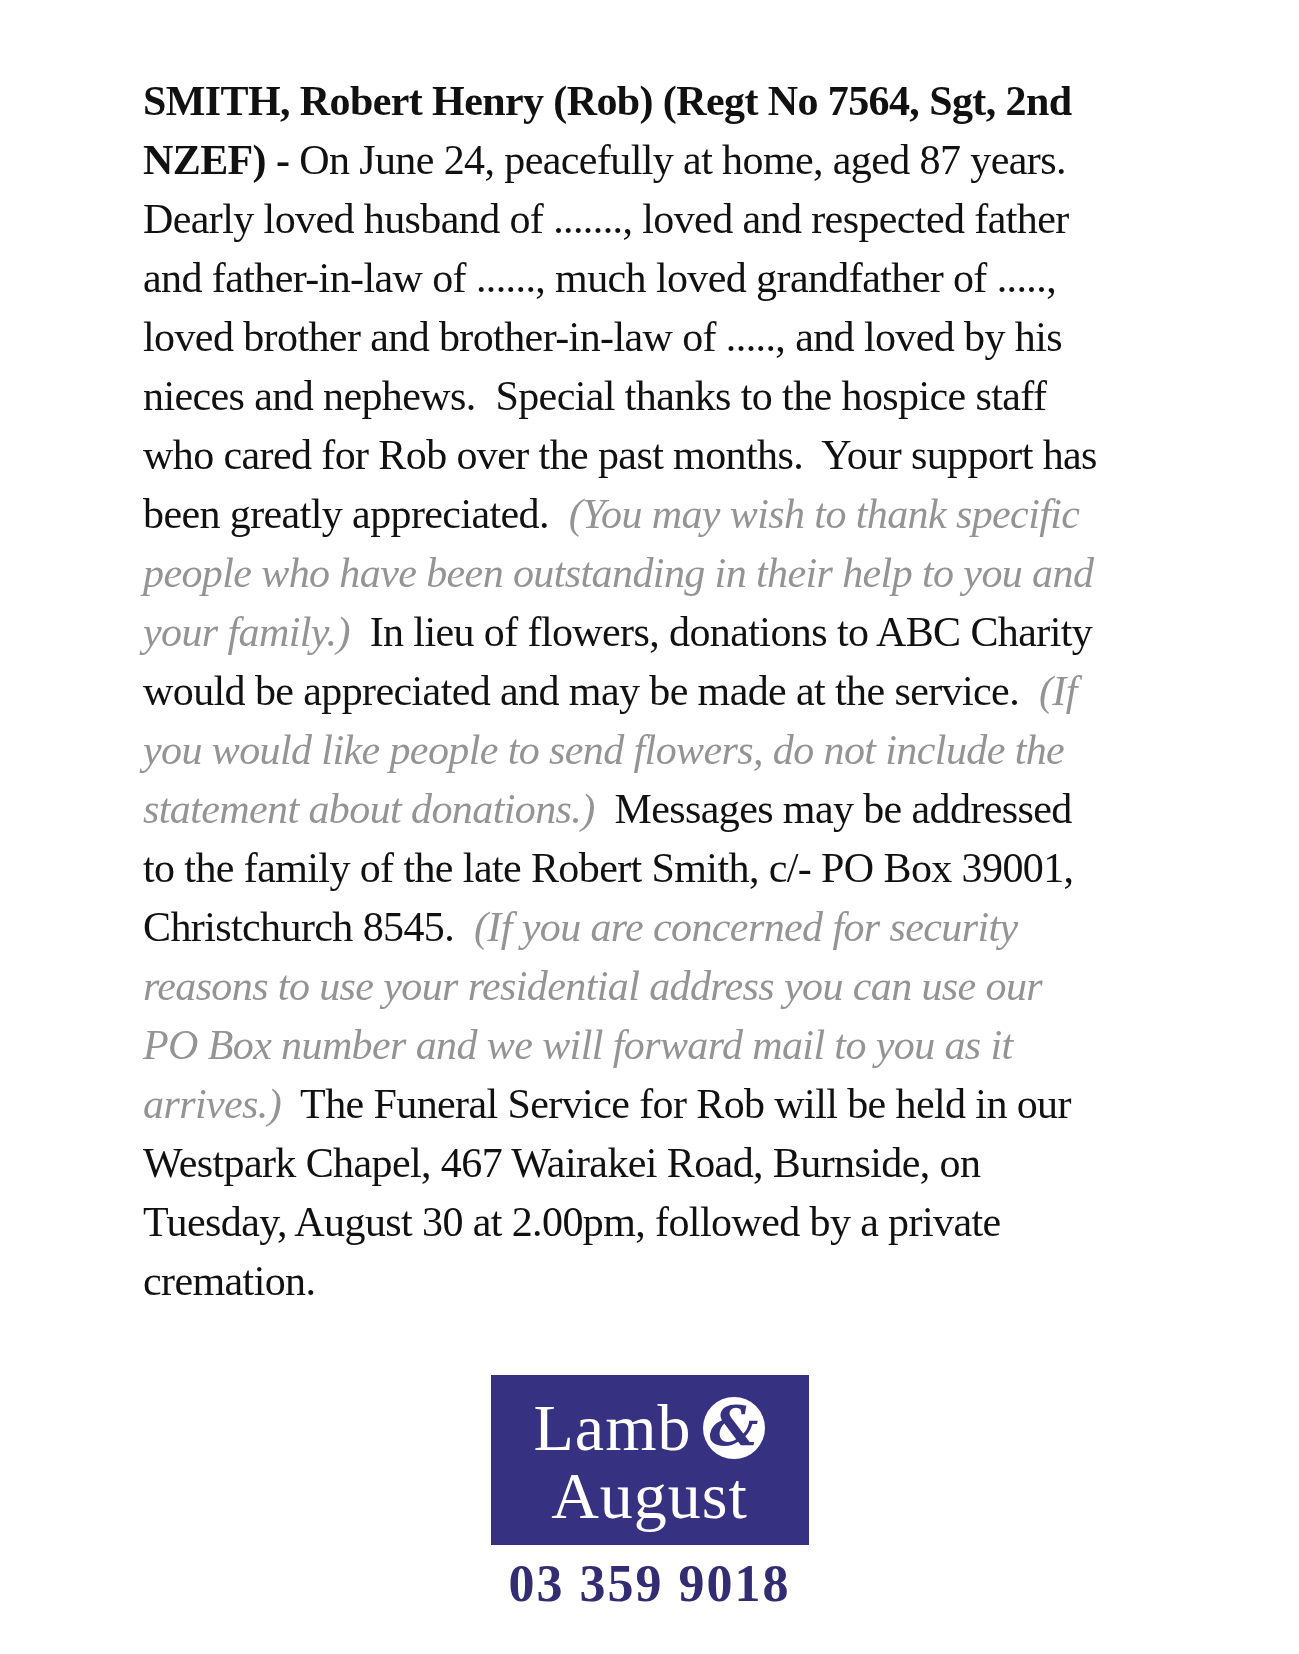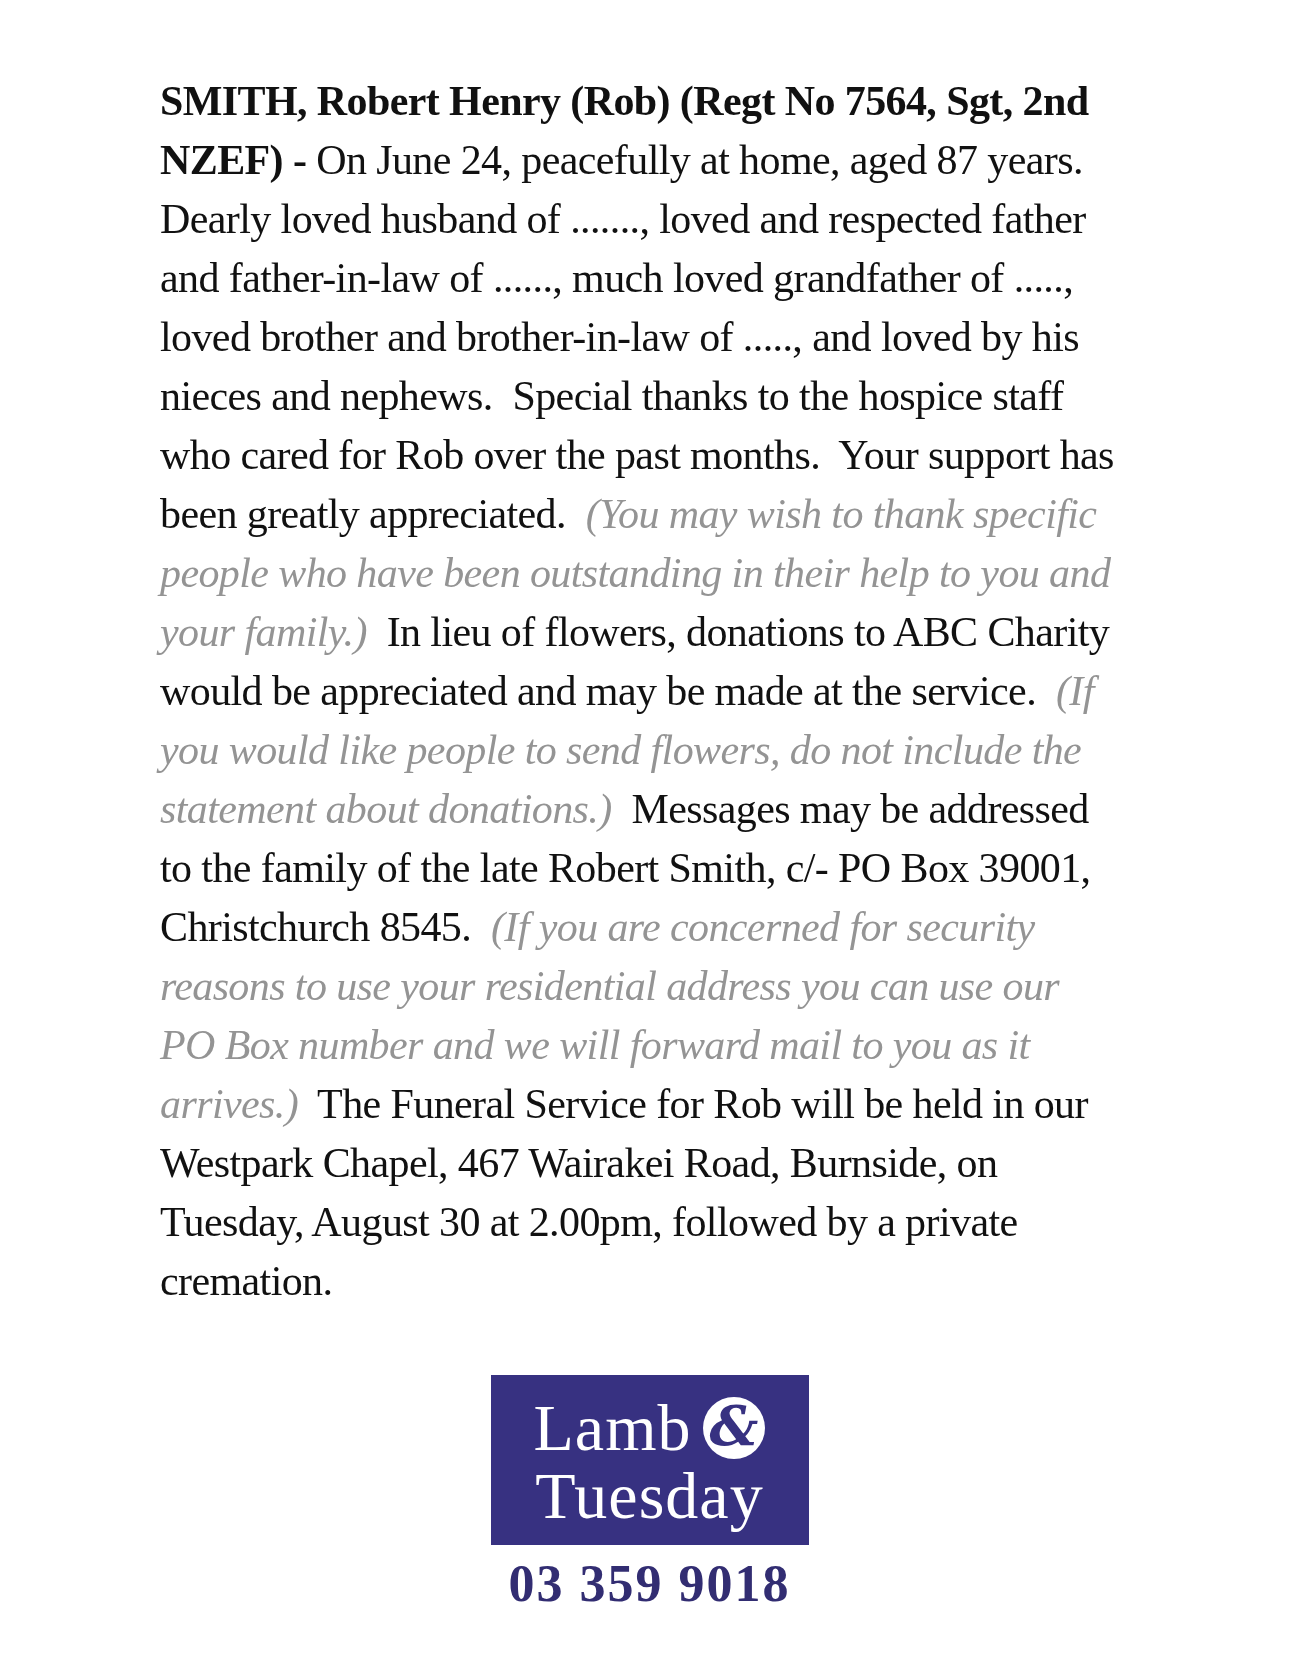--- a/index.html
+++ b/index.html
@@ -13,21 +13,21 @@
   .page{
     position:relative;
     width:1299px;
     height:1654px;
     background:var(--paper);
     font-family:"Liberation Serif","DejaVu Serif",serif;
     overflow:hidden;
   }
   .notice{
     position:absolute;
-    left:160px;
+    left:143px;
     top:72px;
     width:955px;
     font-size:42px;
     line-height:59px;
     letter-spacing:-0.6px;
     color:var(--ink);
     white-space:pre-wrap;
     text-align:left;
   }
   .seg-bold{font-weight:700;}
@@ -107,18 +107,18 @@
   <div class="notice" id="notice"><span class="seg-bold">SMITH, Robert Henry (Rob) (Regt No 7564, Sgt, 2nd NZEF) - </span><span class="seg-normal">On June 24, peacefully at home, aged 87 years. Dearly loved husband of ......., loved and respected father and father-in-law of ......, much loved grandfather of ....., loved brother and brother-in-law of ....., and loved by his nieces and nephews.  Special thanks to the hospice staff who cared for Rob over the past months.  Your support has been greatly appreciated.  </span><span class="seg-italic-gray">(You may wish to thank specific people who have been outstanding in their help to you and your family.)</span><span class="seg-normal">  In lieu of flowers, donations to ABC Charity would be appreciated and may be made at the service.  </span><span class="seg-italic-gray">(If you would like people to send flowers, do not include the statement about donations.)</span><span class="seg-normal">  Messages may be addressed to the family of the late Robert Smith, c/- PO Box 39001, Christchurch 8545.  </span><span class="seg-italic-gray">(If you are concerned for security reasons to use your residential address you can use our PO Box number and we will forward mail to you as it arrives.)</span><span class="seg-normal">  The Funeral Service for Rob will be held in our Westpark Chapel, 467 Wairakei Road, Burnside, on Tuesday, August 30 at 2.00pm, followed by a private cremation.</span></div>
 
   <div class="brand">
     <div class="logo-box">
       <div class="logo-line1">
         <span class="logo-word">Lamb</span>
         <span class="amp-badge">
           <span class="amp">&amp;</span>
         </span>
       </div>
-      <div class="logo-line2">Tuesday</div>
+      <div class="logo-line2">August</div>
     </div>
     <div class="phone">03 359 9018</div>
   </div>
 
 </div>
 
 </body></html>

